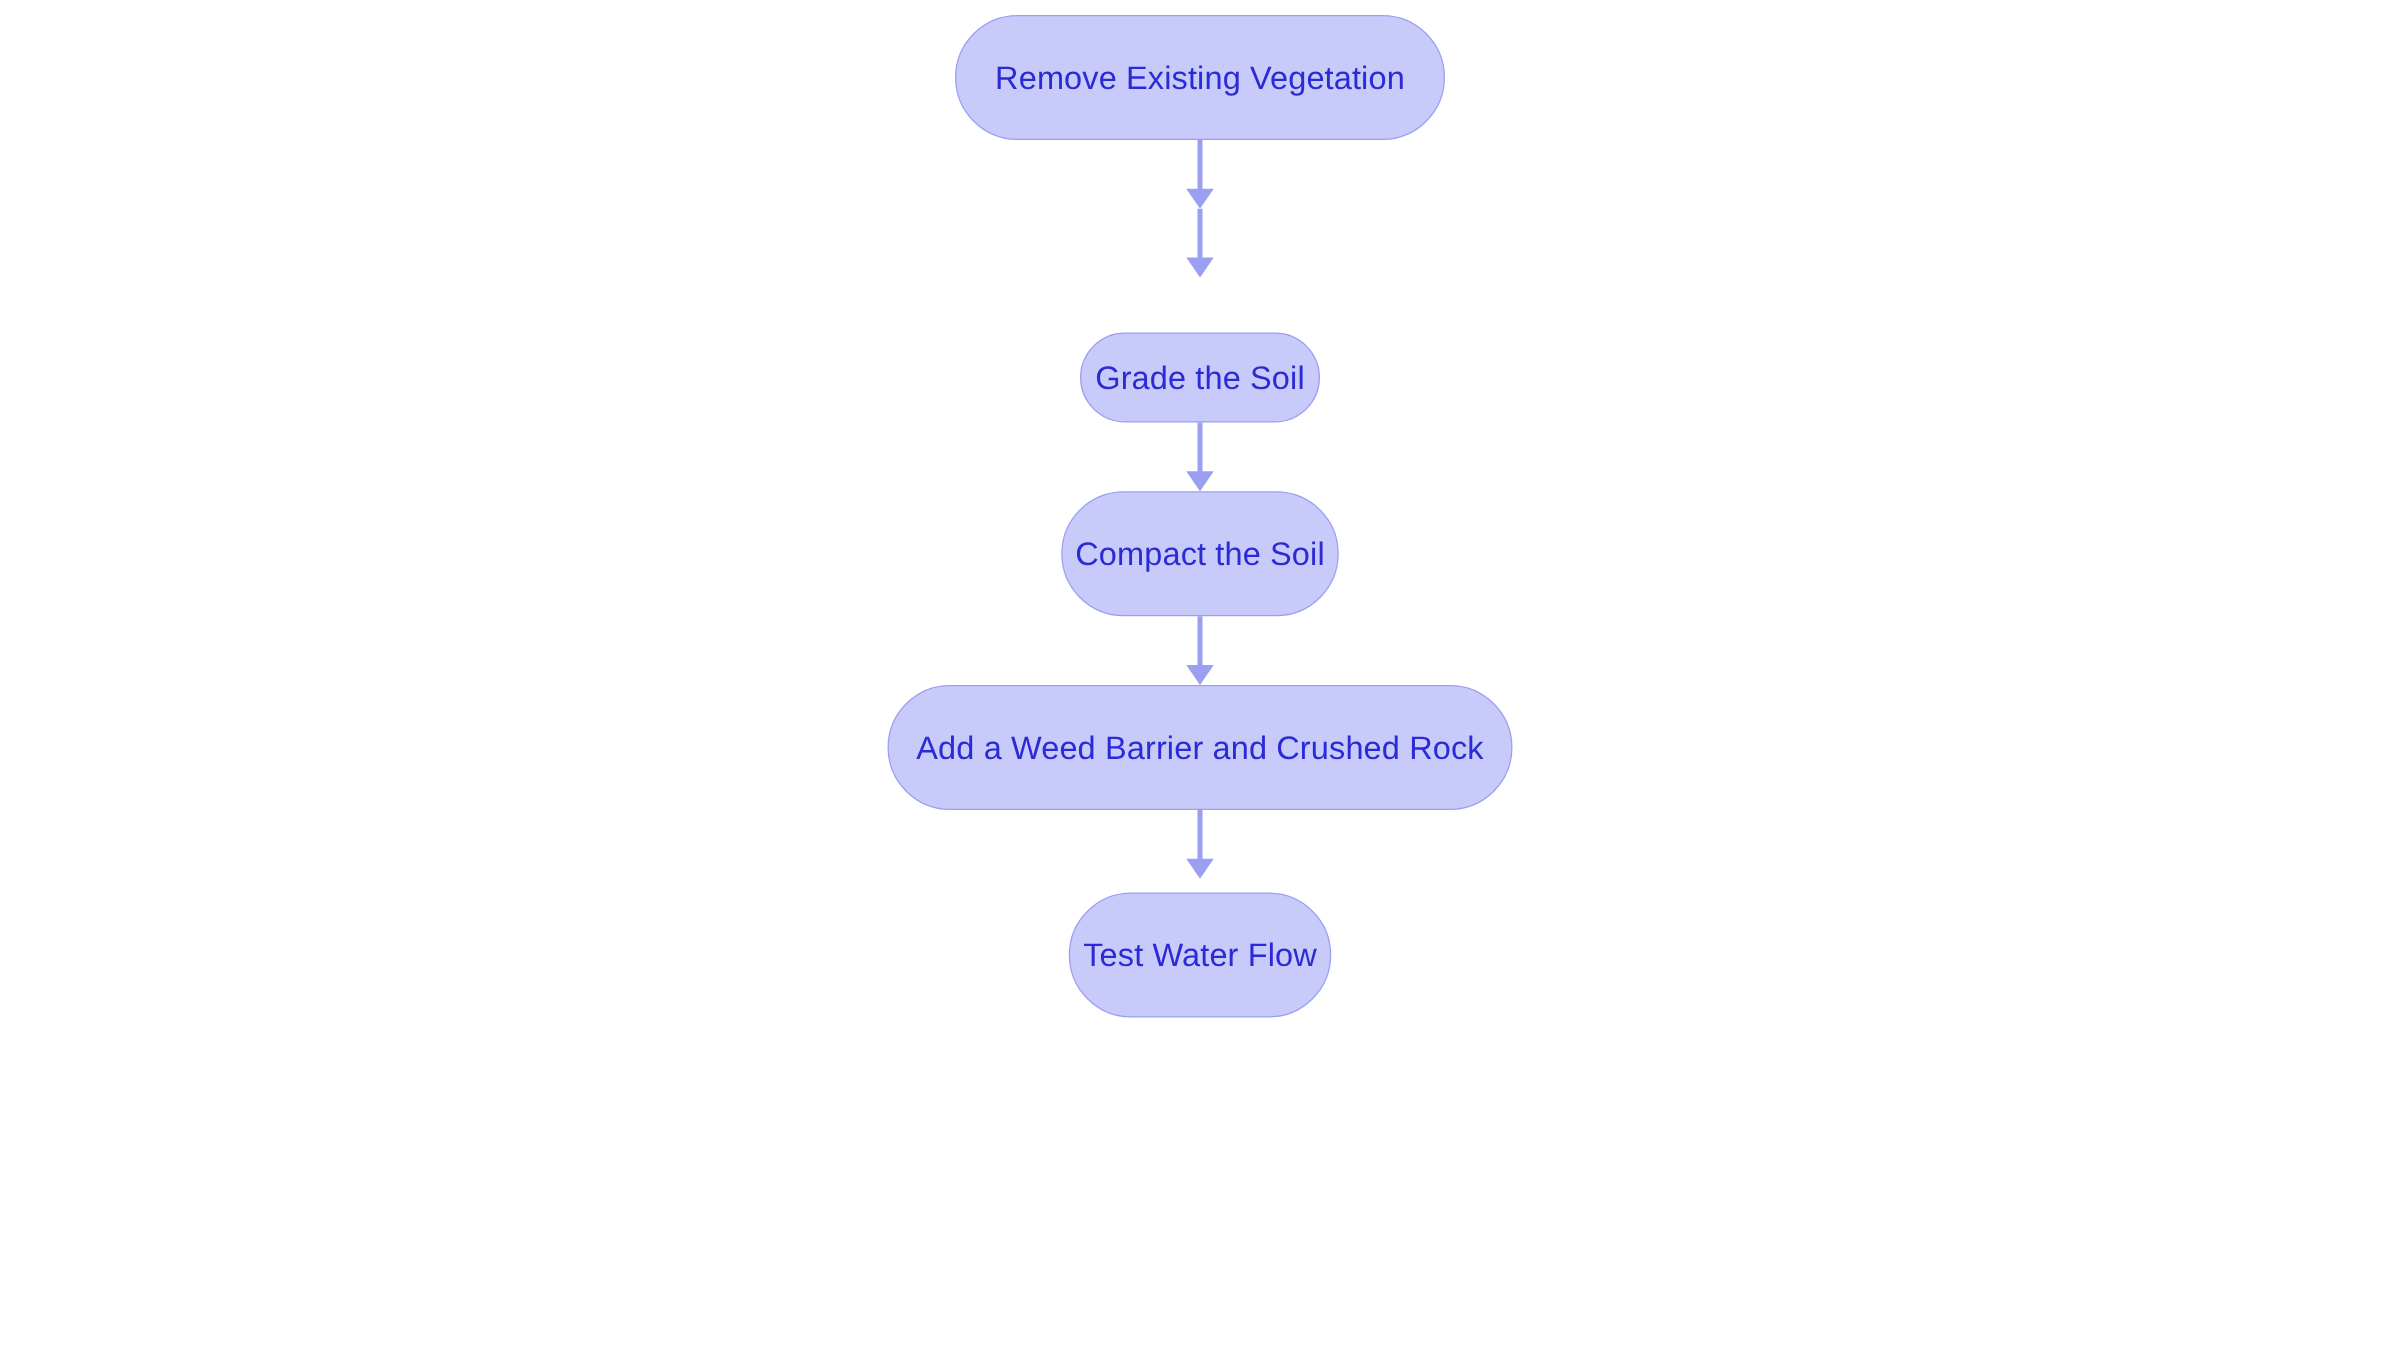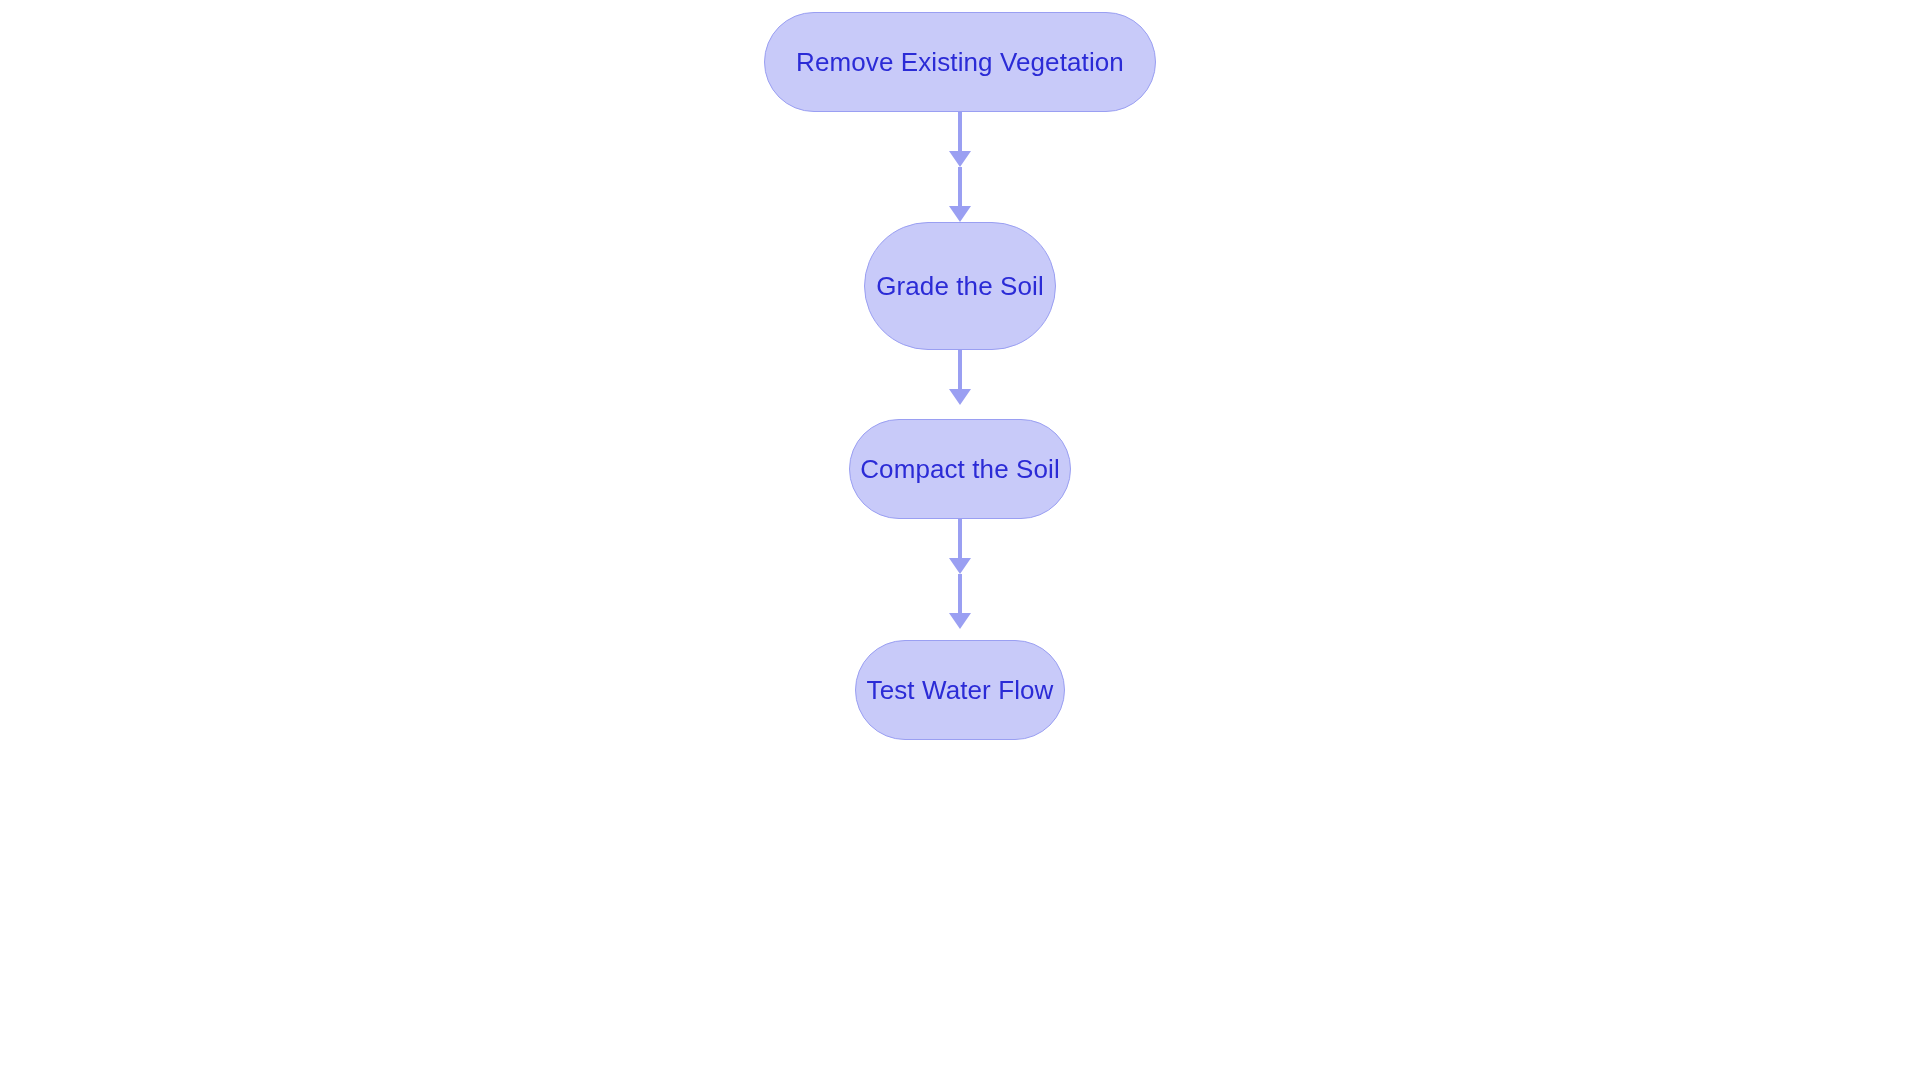--- a/index.html
+++ b/index.html
@@ -70,22 +70,22 @@
     width: 0;
     height: 0;
     border-left: 11px solid transparent;
     border-right: 11px solid transparent;
     border-top: 16px solid #9a9ff2;
   }
 
   
   .n0 { width: 392px; height: 100px; margin-top: 12px; }
   .n1 { width: 262px; height: 100px; }
-  .n2 { width: 192px; height: 128px; }
-  .n3 { width: 222px; height: 100px; margin-top: 14px; }
+  .n2 { width: 192px; height: 72px; margin-top: 44px; }
+  .n3 { width: 222px; height: 100px; }
   .n4 { width: 500px; height: 100px; }
   .n5 { width: 210px; height: 100px; margin-top: 11px; }
 
   .c0 { height: 55px; }
   .c1 { height: 55px; }
   .c2 { height: 55px; }
   .c3 { height: 55px; }
   .c4 { height: 55px; }
 
   .c0 .connector-line, .c1 .connector-line, .c2 .connector-line,
@@ -125,20 +125,23 @@
 
     <div class="node n3">
       <span class="node-label">Compact the Soil</span>
     </div>
 
     <div class="connector c3">
       <div class="connector-line"></div>
       <div class="connector-head"></div>
     </div>
 
+    <div class="node n4">
+      <span class="node-label">Add a Weed Barrier and Crushed Rock</span>
+    </div>
 
     <div class="connector c4">
       <div class="connector-line"></div>
       <div class="connector-head"></div>
     </div>
 
     <div class="node n5">
       <span class="node-label">Test Water Flow</span>
     </div>
 

